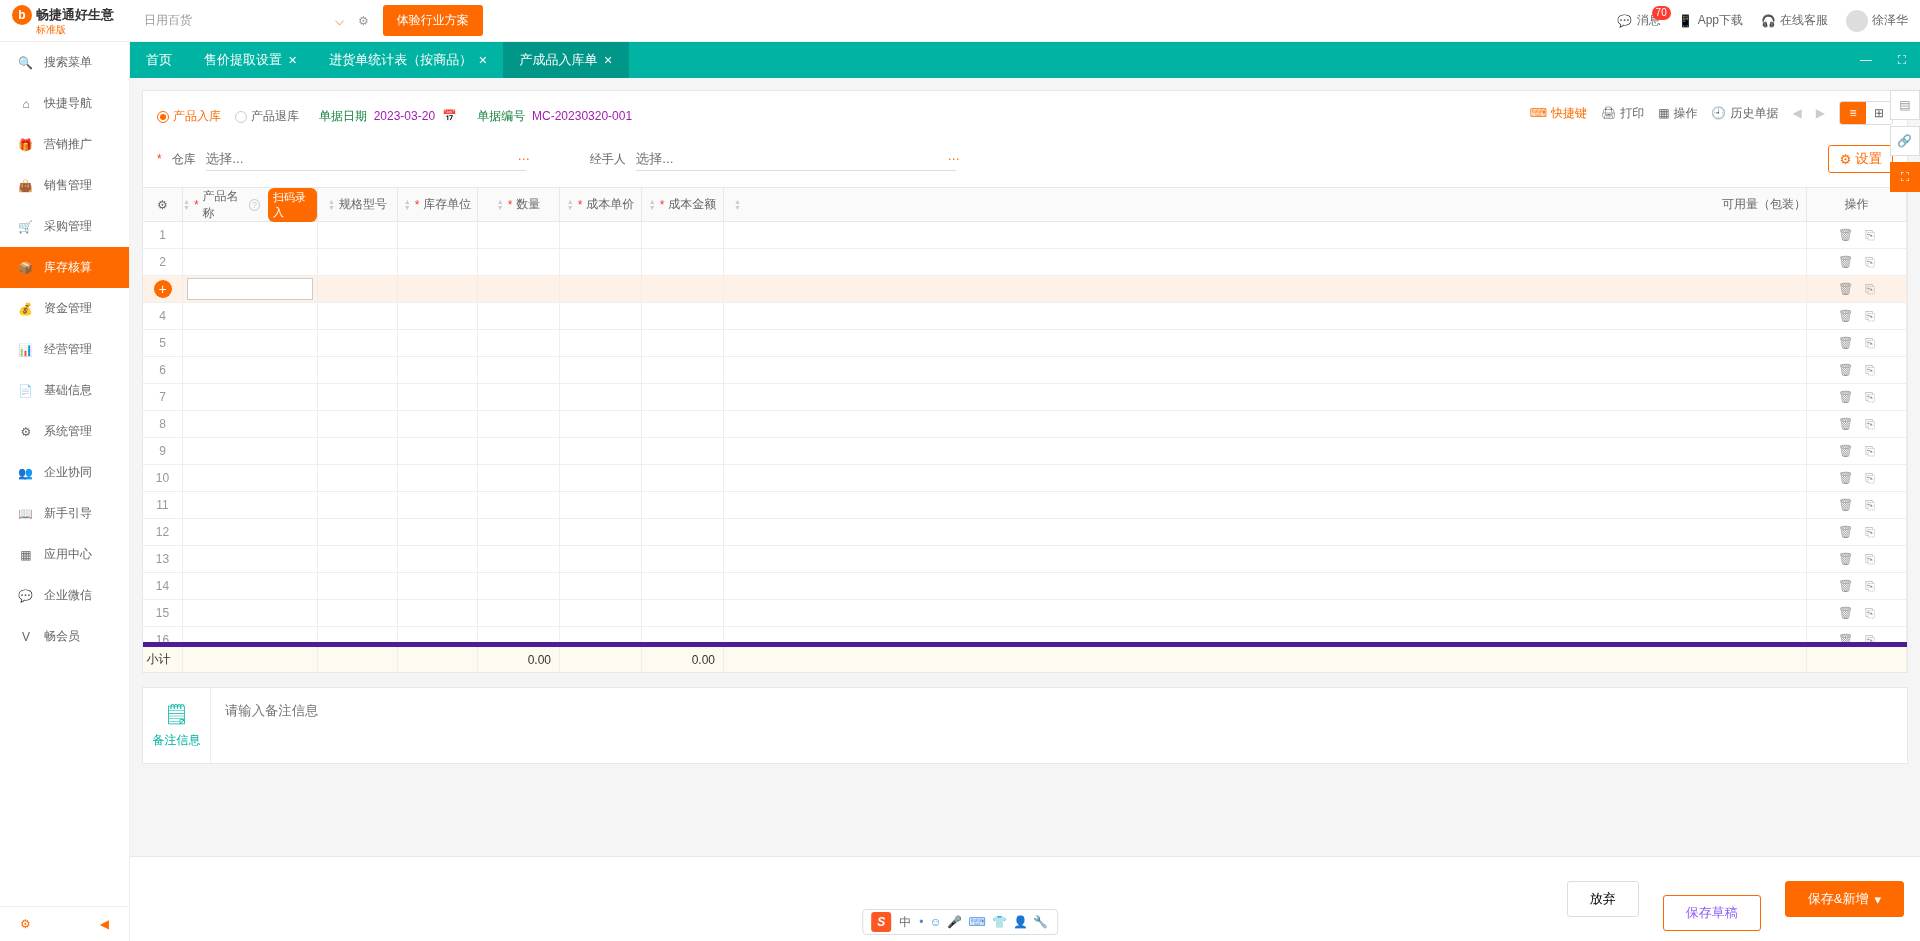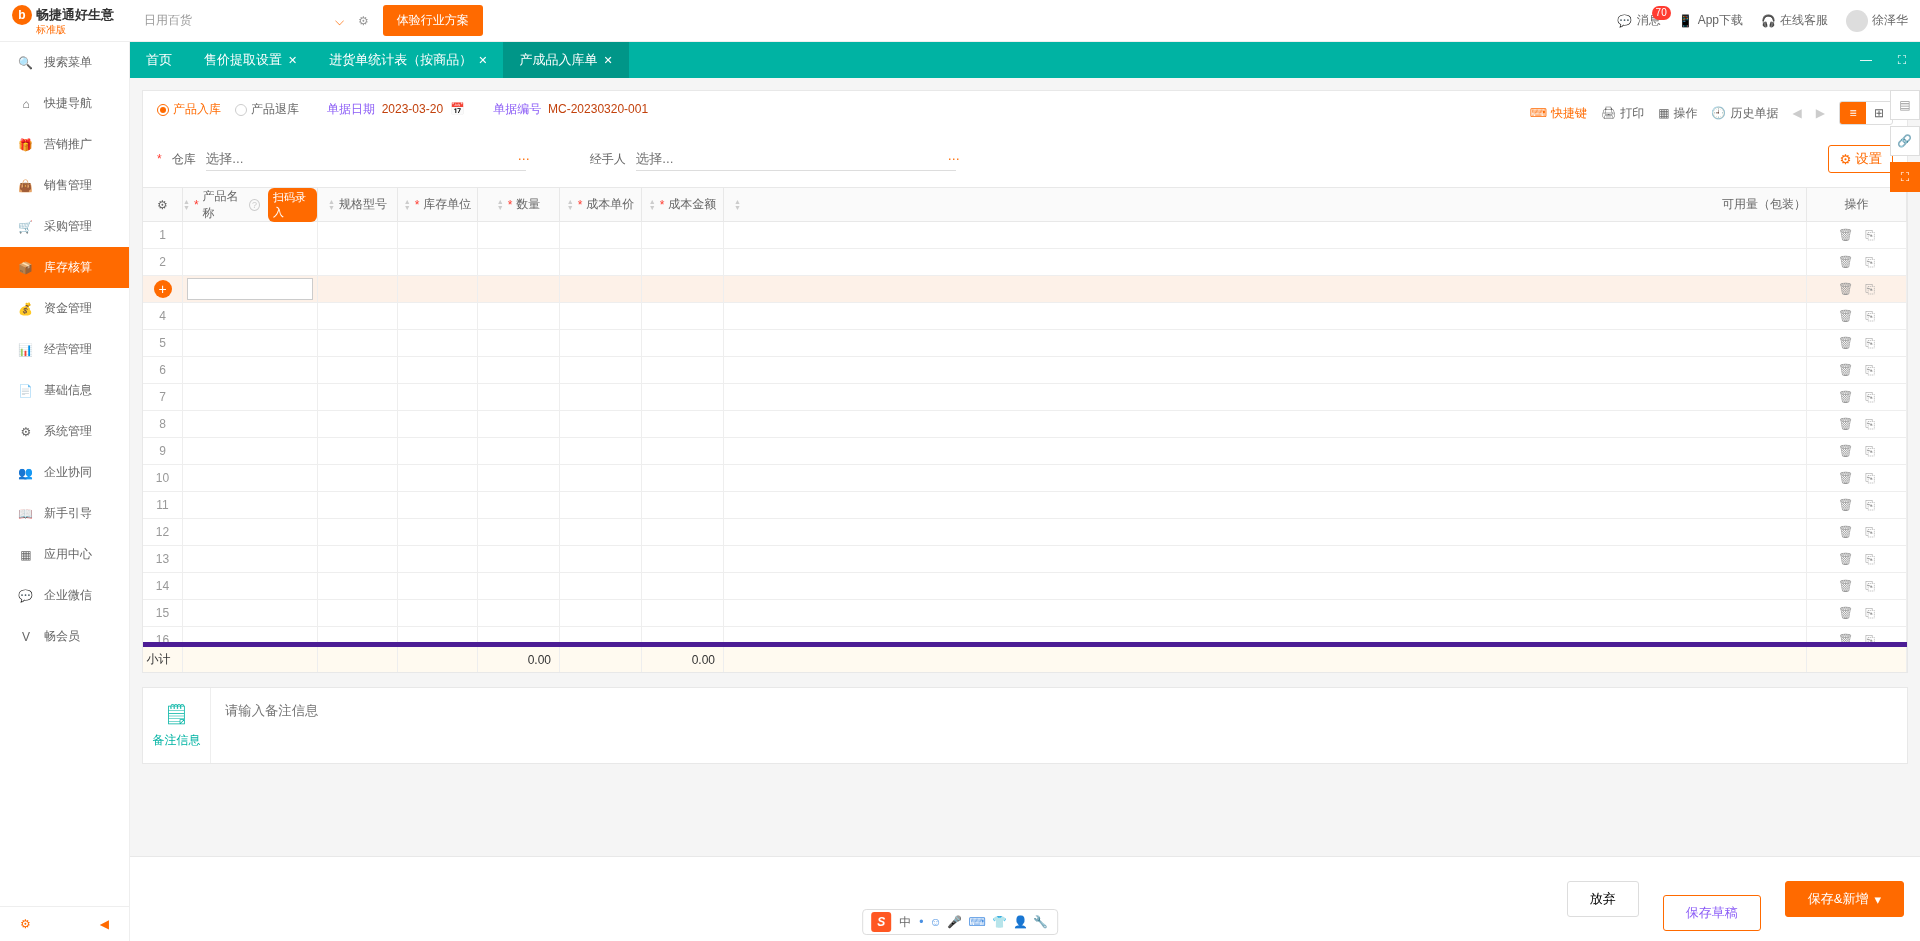--- a/index.html
+++ b/index.html
@@ -28,28 +28,28 @@
 
 .content { flex: 1; display: flex; flex-direction: column; position: relative; }
 .tab-bar { height: 36px; background: #00b3a3; display: flex; align-items: center; }
 .tab { padding: 0 16px; color: #fff; height: 100%; display: flex; align-items: center; cursor: pointer; gap: 6px; font-size: 13px; }
 .tab.active { background: #009688; }
 .tab-close { font-size: 11px; cursor: pointer; }
 .tab-actions { margin-left: auto; display: flex; }
 .tab-action-btn { width: 36px; height: 36px; display: flex; align-items: center; justify-content: center; color: #fff; cursor: pointer; }
 
 .doc-area { flex: 1; background: #f5f5f5; padding: 12px; overflow: auto; }
-.doc-header { background: #fff; border: 1px solid #e8e8e8; border-bottom: none; padding: 10px 14px; display: flex; align-items: flex-start; gap: 28px; }
+.doc-header { background: #fff; border: 1px solid #e8e8e8; border-bottom: none; padding: 10px 14px; display: flex; align-items: flex-end; gap: 20px; }
 .radio-group { display: flex; gap: 14px; }
 .radio-opt { display: flex; align-items: center; gap: 4px; cursor: pointer; }
 .radio-circle { width: 12px; height: 12px; border: 1px solid #ccc; border-radius: 50%; display: inline-flex; align-items: center; justify-content: center; }
 .radio-circle.checked { border-color: #ff6a00; }
 .radio-circle.checked::after { content: ""; width: 6px; height: 6px; background: #ff6a00; border-radius: 50%; }
-.meta-label { color: #8b5cf6; }
-.meta-val { color: #c2410c; }
+.meta-label { color: #15803d; }
+.meta-val { color: #a21caf; }
 .doc-header-right { margin-left: auto; display: flex; align-items: center; gap: 14px; color: #666; }
 .hdr-link { display: flex; align-items: center; gap: 4px; cursor: pointer; }
 .hdr-link.orange { color: #ff6a00; }
 .view-toggle { display: flex; border: 1px solid #ddd; border-radius: 3px; overflow: hidden; }
 .view-toggle span { width: 26px; height: 22px; display: flex; align-items: center; justify-content: center; cursor: pointer; }
 .view-toggle span.active { background: #ff6a00; color: #fff; }
 
 .doc-form { background: #fff; border: 1px solid #e8e8e8; border-top: none; border-bottom: none; padding: 10px 14px 14px; display: flex; align-items: center; gap: 60px; }
 .form-field { display: flex; align-items: center; gap: 10px; }
 .form-field .req { color: #ff3b30; }

